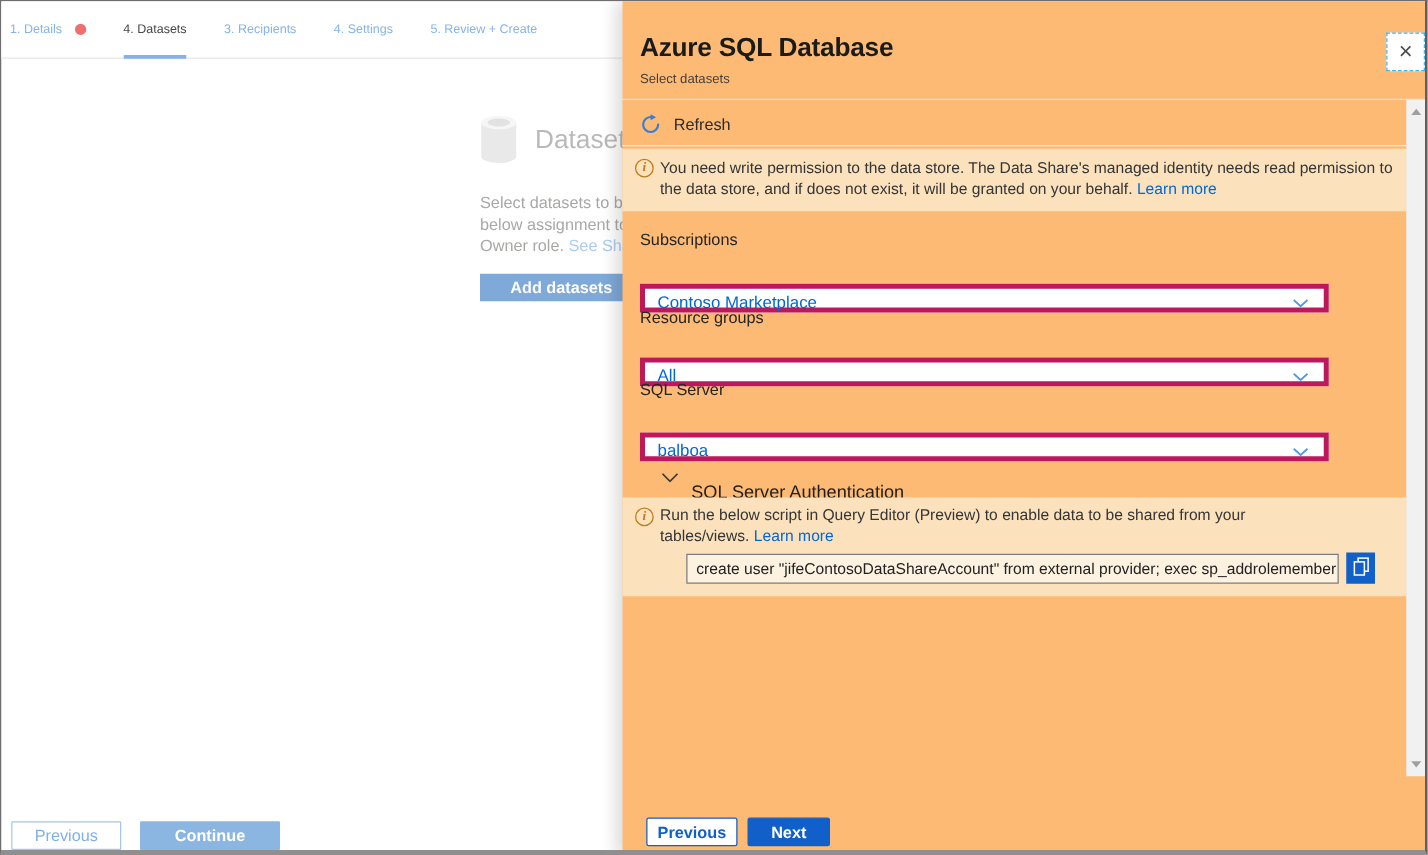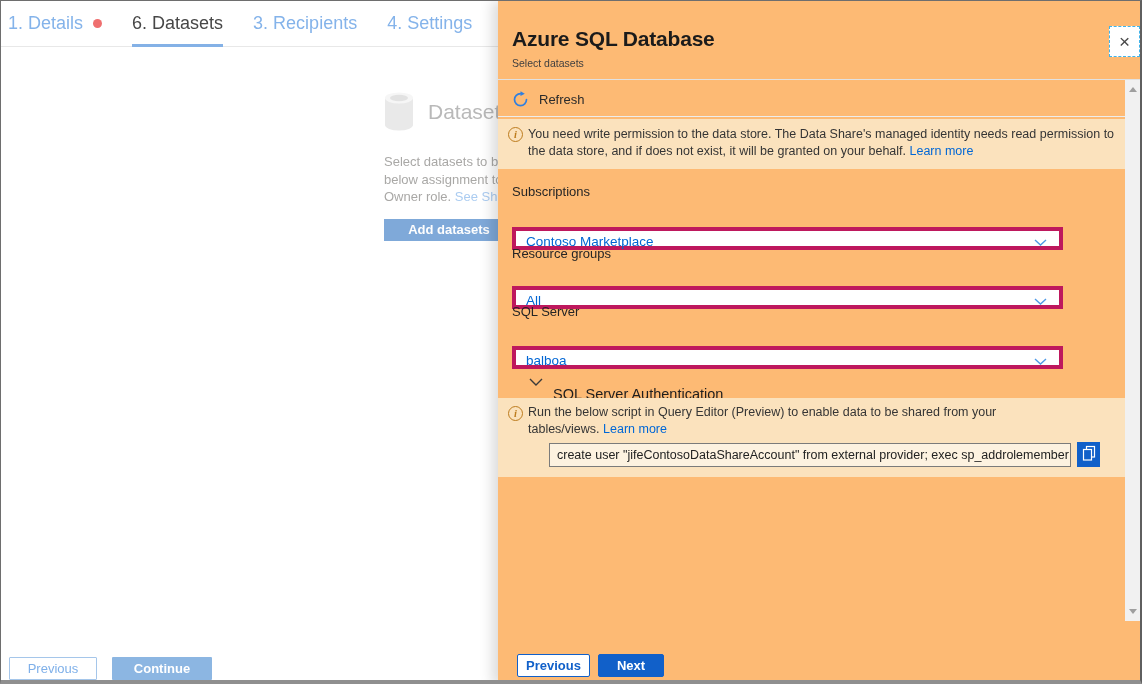--- a/index.html
+++ b/index.html
@@ -9,42 +9,42 @@
     border:1px solid #6e6e6e; border-bottom:4px solid #8f8f8f; border-right:2px solid #5f5f5f;
   }
   
   .bg-layer{ position:absolute; inset:0; }
   .tabbar{
     position:absolute; left:0; top:0; width:497px; height:46px;
     display:flex; align-items:center; gap:30px; padding-left:7px;
     border-bottom:1px solid #e8e8e8; background:#fff;
   }
   .tab{ position:relative; height:46px; display:flex; align-items:center; gap:10px;
-        font-size:18px; color:var(--tab-blue); cursor:default; white-space:nowrap; }
+        font-size:10px; color:var(--tab-blue); cursor:default; white-space:nowrap; }
   .tab.active{ color:#474747; }
   .tab.active::after{ content:""; position:absolute; left:0; right:0; bottom:0; height:3px;
         background:var(--tab-underline); }
   .dot{ width:9px; height:9px; border-radius:50%; background:var(--dot-red); display:inline-block; }
 
   .db-icon{ position:absolute; left:383px; top:91px; }
   .bg-heading{ position:absolute; left:427px; top:99px; font-size:21px; color:#b9b9b9; white-space:nowrap; }
   .bg-para{ position:absolute; left:383px; top:152px; font-size:13px; line-height:17.5px;
             color:#a9a8a6; white-space:nowrap; }
   .bg-para .faded-link{ color:#abccf1; }
   .add-btn{
     position:absolute; left:383px; top:218px; width:130px; height:22px;
     background:var(--faded-btn); color:#fdfdfd; font-size:13px; font-weight:700;
     border:none; text-align:center; line-height:22px;
   }
   .bg-prev{
     position:absolute; left:8px; top:656px; width:88px; height:23px; background:#fff;
     border:1px solid #a5c6ea; color:#7fb0e9; font-size:13px; border-radius:1px;
   }
   .bg-cont{
-    position:absolute; left:111px; top:656px; width:100px; height:23px;
+    position:absolute; left:111px; top:656px; width:112px; height:23px;
     background:#8cb6e2; color:#fff; font-size:13px; font-weight:700; border:none; border-radius:1px;
   }
 
   
   .panel{
     position:absolute; left:497px; top:0; width:645px; height:684px; background:#fdba74;
     box-shadow:-6px 0 12px rgba(0,0,0,0.14);
   }
   .panel-title{ position:absolute; left:14px; top:26px; font-size:21px; font-weight:700;
                 color:#1b1b1b; letter-spacing:-0.2px; }
@@ -115,21 +115,21 @@
 <div class="screen">
 
   <div class="bg-layer">
 
     <div class="tabbar">
       <div class="tab">
         <span>1. Details</span>
         <span class="dot"></span>
       </div>
       <div class="tab active">
-        <span>6. Datasets</span>
+        <span>4. Datasets</span>
       </div>
       <div class="tab">
         <span>3. Recipients</span>
       </div>
       <div class="tab">
         <span>4. Settings</span>
       </div>
       <div class="tab">
         <span>5. Review + Create</span>
       </div>

